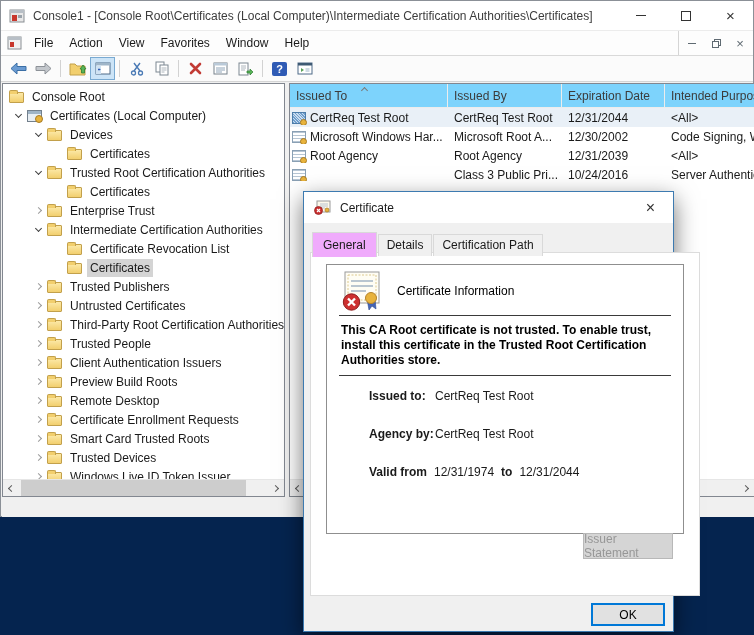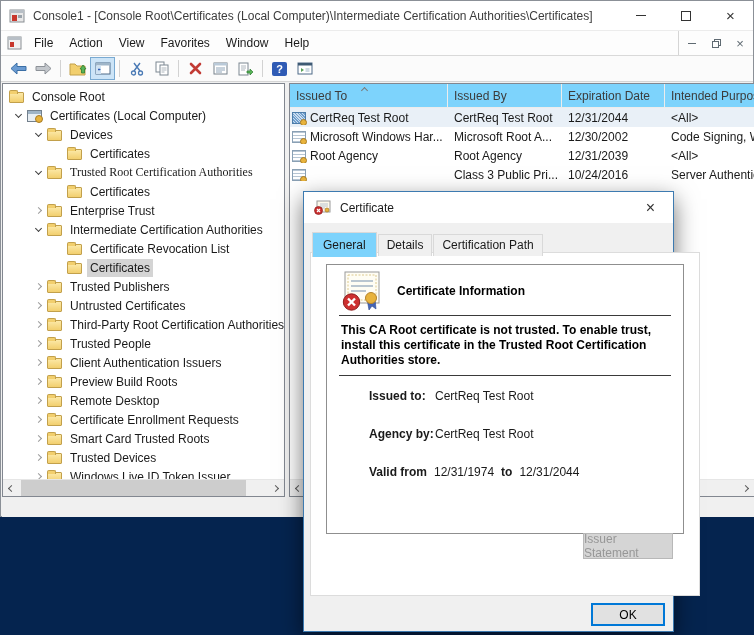--- a/index.html
+++ b/index.html
@@ -82,25 +82,25 @@
            background-image:repeating-linear-gradient(45deg,#6f9fce 0 1px,#cadcee 1px 2px); }
 
   
   #dlg { position:absolute; left:303px; top:191px; width:371px; height:441px; background:#f0f0f0;
          border:1px solid #3d7ab0; box-shadow:0 8px 22px rgba(0,0,0,.55); z-index:10; }
   .dlg-title { height:31px; background:#fff; display:flex; align-items:center; }
   .dlg-title-text { margin-left:9px; color:#1a1a1a; }
   .dlg-close { margin-left:auto; width:45px; height:100%; display:flex; align-items:center; justify-content:center; font-size:16px; color:#333; }
   .tabstrip { position:absolute; left:8px; top:39px; display:flex; align-items:flex-end; z-index:3; }
   .tab { background:#f0f0f0; border:1px solid #d9d9d9; border-bottom:none; padding:3px 8px 4px 8px; margin-right:1px; color:#1a1a1a; }
-  .tab.active { background:#7dd3fc; padding:5px 10px 5px 10px; position:relative; top:1px; }
+  .tab.active { background:#f0abfc; padding:5px 10px 5px 10px; position:relative; top:1px; }
   .page { position:absolute; left:6px; top:60px; width:390px; height:344px; background:#fff; border:1px solid #dcdcdc; }
   .cbox { position:absolute; left:15px; top:11px; width:358px; height:270px; border:1px solid #8f8f8f; padding:0 12px; background:#fff; }
   .cbox-header { display:flex; align-items:center; gap:14px; height:48px; margin-top:2px; }
-  .heading { font-weight:bold; color:#000; }
+  .heading { font-weight:normal; color:#000; }
   .hr { height:1px; background:#3a3a3a; }
   .warning { font-weight:bold; color:#000; margin:7px 2px 7px 2px; line-height:15px; width:340px; }
   .fields { margin-left:30px; }
   .frow { display:flex; margin-top:24px; align-items:baseline; }
   .frow:first-child { margin-top:13px; }
   .flabel { font-weight:bold; width:66px; flex:0 0 auto; }
   .fvalue { color:#1a1a1a; }
   .validrow { display:flex; gap:7px; align-items:baseline; margin-top:24px; }
   .issuer-btn { position:absolute; right:26px; top:280px; width:90px; height:26px; background:#d5d5d5; border:1px solid #b8b8b8;
                 color:#979797; display:flex; align-items:center; justify-content:center; }
@@ -261,21 +261,21 @@
                 <span class="chev"></span>
               </span>
               <span class="ticon folder-shape"></span>
               <span class="tlabel">Devices</span>
             </div>
             <div class="tree-row" style="padding-left: 46px;">
               <span class="expander none"></span>
               <span class="ticon folder-shape"></span>
               <span class="tlabel">Certificates</span>
             </div>
-            <div class="tree-row" style="padding-left: 26px; font-family: Liberation Serif, serif;">
+            <div class="tree-row" style="padding-left: 26px;">
               <span class="expander exp">
                 <span class="chev"></span>
               </span>
               <span class="ticon folder-shape"></span>
               <span class="tlabel">Trusted Root Certification Authorities</span>
             </div>
             <div class="tree-row" style="padding-left: 46px;">
               <span class="expander none"></span>
               <span class="ticon folder-shape"></span>
               <span class="tlabel">Certificates</span>

